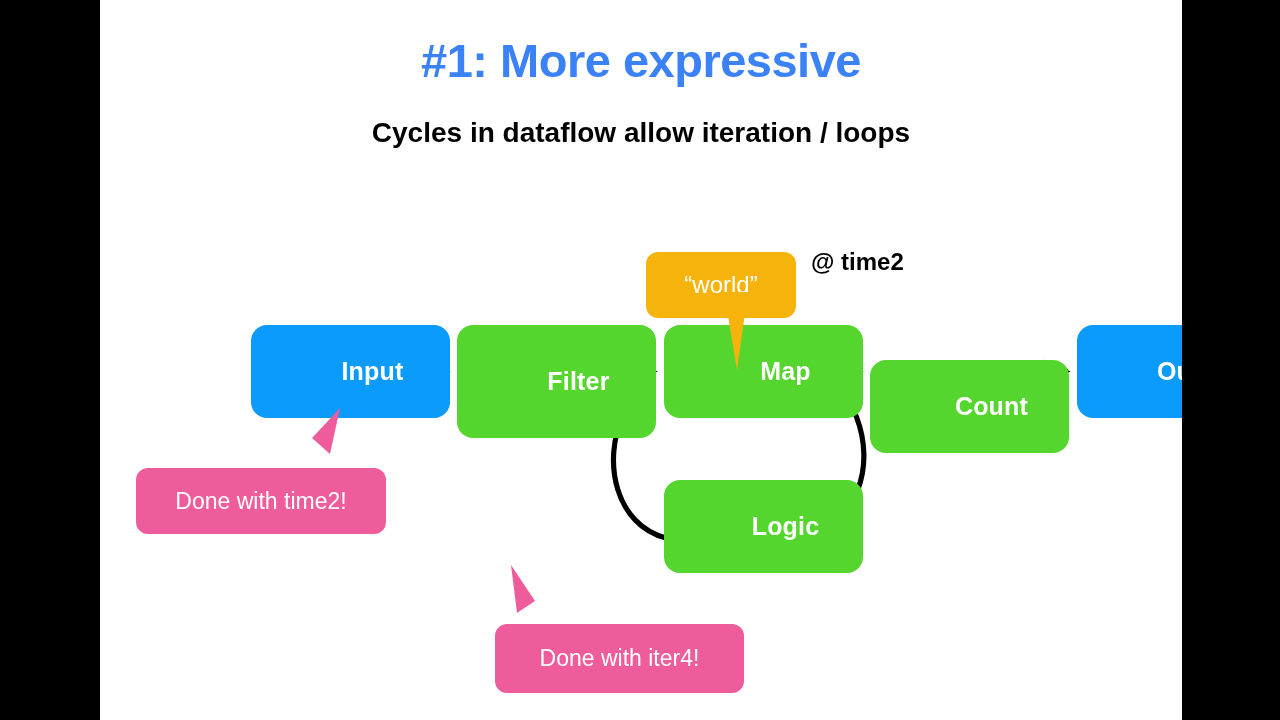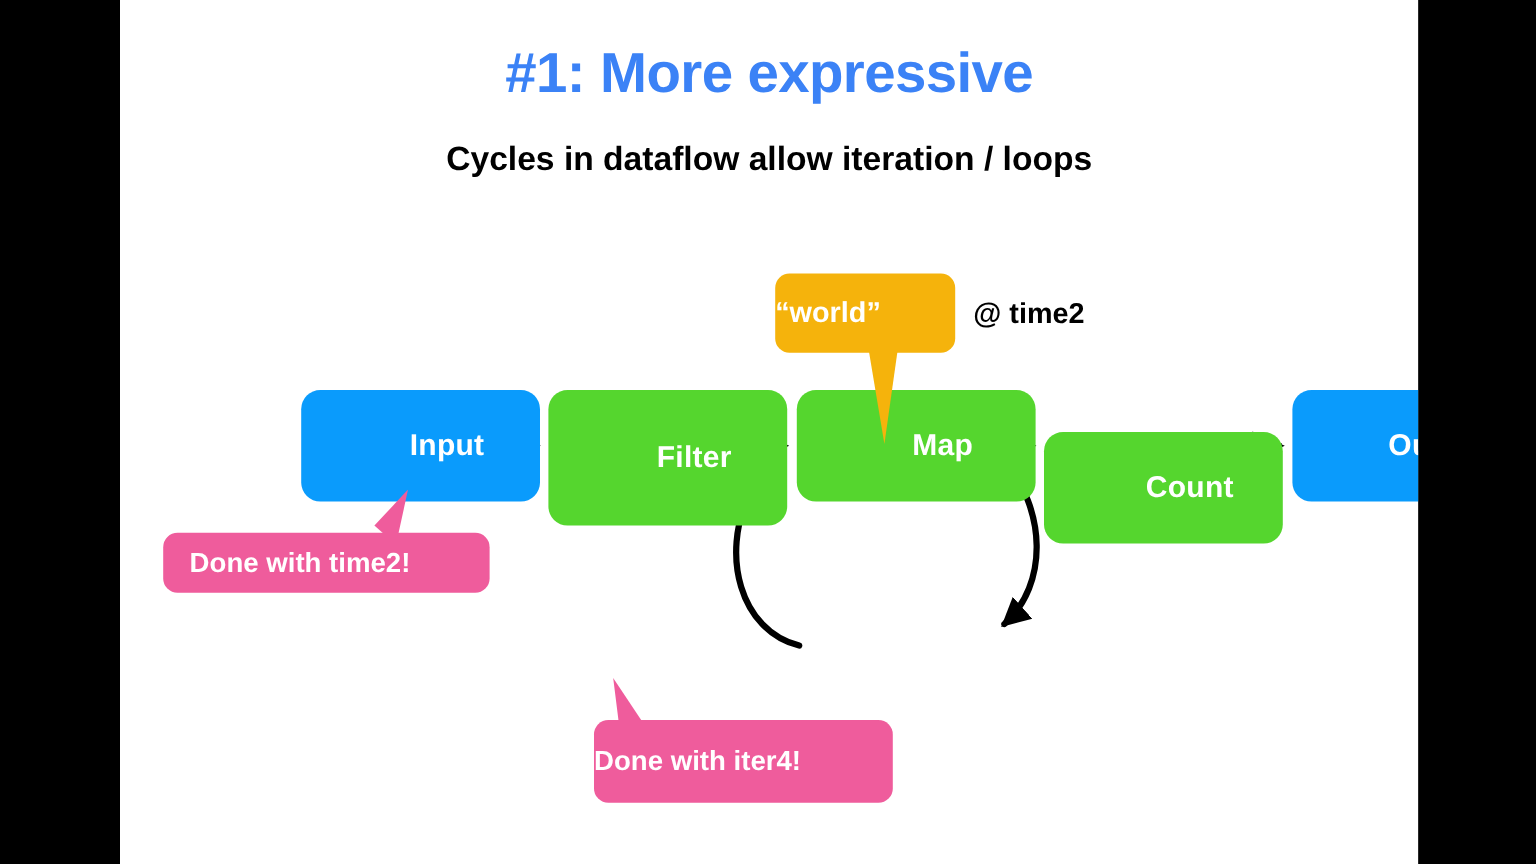--- a/index.html
+++ b/index.html
@@ -88,24 +88,25 @@
     height: 720px;
     pointer-events: none;
   }
 
   
   .callout {
     position: absolute;
     border-radius: 12px;
     display: flex;
     align-items: center;
-    justify-content: flex-start;
+    justify-content: center;
     color: #ffffff;
-    font-weight: bold;
+    font-weight: normal;
     user-select: none;
+    margin-top: 24px;
   }
   .callout-pink { font-size: 23px; }
   .callout-orange { font-size: 24px; }
 
   #time-label {
     position: absolute;
     font-size: 24px;
     font-weight: bold;
     color: #000000;
     white-space: nowrap;
@@ -167,35 +168,38 @@
     </div>
 
     <div class="node" style="left:770px; top:325px; width:155px; height:93px; background:#55d62e;margin-top:35px;">
       <span>Count</span>
     </div>
 
     <div class="node" style="left:977px; top:325px; width:155px; height:93px; background:#0a9bfc;">
       <span>Output</span>
     </div>
 
+    <div class="node" style="left:564px; top:480px; width:155px; height:93px; background:#55d62e;">
+      <span>Logic</span>
+    </div>
 
     <div class="callout callout-orange" style="left:546px; top:228px; width:150px; height:66px; background:#f5b30c;">
       <span>“world”</span>
     </div>
 
     <svg style="position:absolute; left:620px; top:292px; width:36px; height:78px;" width="36" height="78" viewBox="0 0 36 78">
       <path d="M 4,0 L 28,0 L 17,78 Z" fill="#f5b30c"></path>
     </svg>
 
     <div id="time-label" style="left:711px; top:248px;">@ time2</div>
 
     <svg style="position:absolute; left:210px; top:408px; width:34px; height:48px;" width="34" height="48" viewBox="0 0 34 48">
       <path d="M 30,0 L 20,46 L 2,30 Z" fill="#ef5c9c"></path>
     </svg>
-    <div class="callout callout-pink" style="left:36px; top:444px; width:250px; height:50px; background:#ef5c9c;padding-left:22px;">
+    <div class="callout callout-pink" style="left:36px; top:444px; width:250px; height:66px; background:#ef5c9c;">
       <span>Done with time2!</span>
     </div>
 
     <svg style="position:absolute; left:403px; top:565px; width:36px; height:50px;" width="36" height="50" viewBox="0 0 36 50">
       <path d="M 8,0 L 32,36 L 14,48 Z" fill="#ef5c9c"></path>
     </svg>
     <div class="callout callout-pink" style="left:395px; top:600px; width:249px; height:69px; background:#ef5c9c;">
       <span>Done with iter4!</span>
     </div>
 

